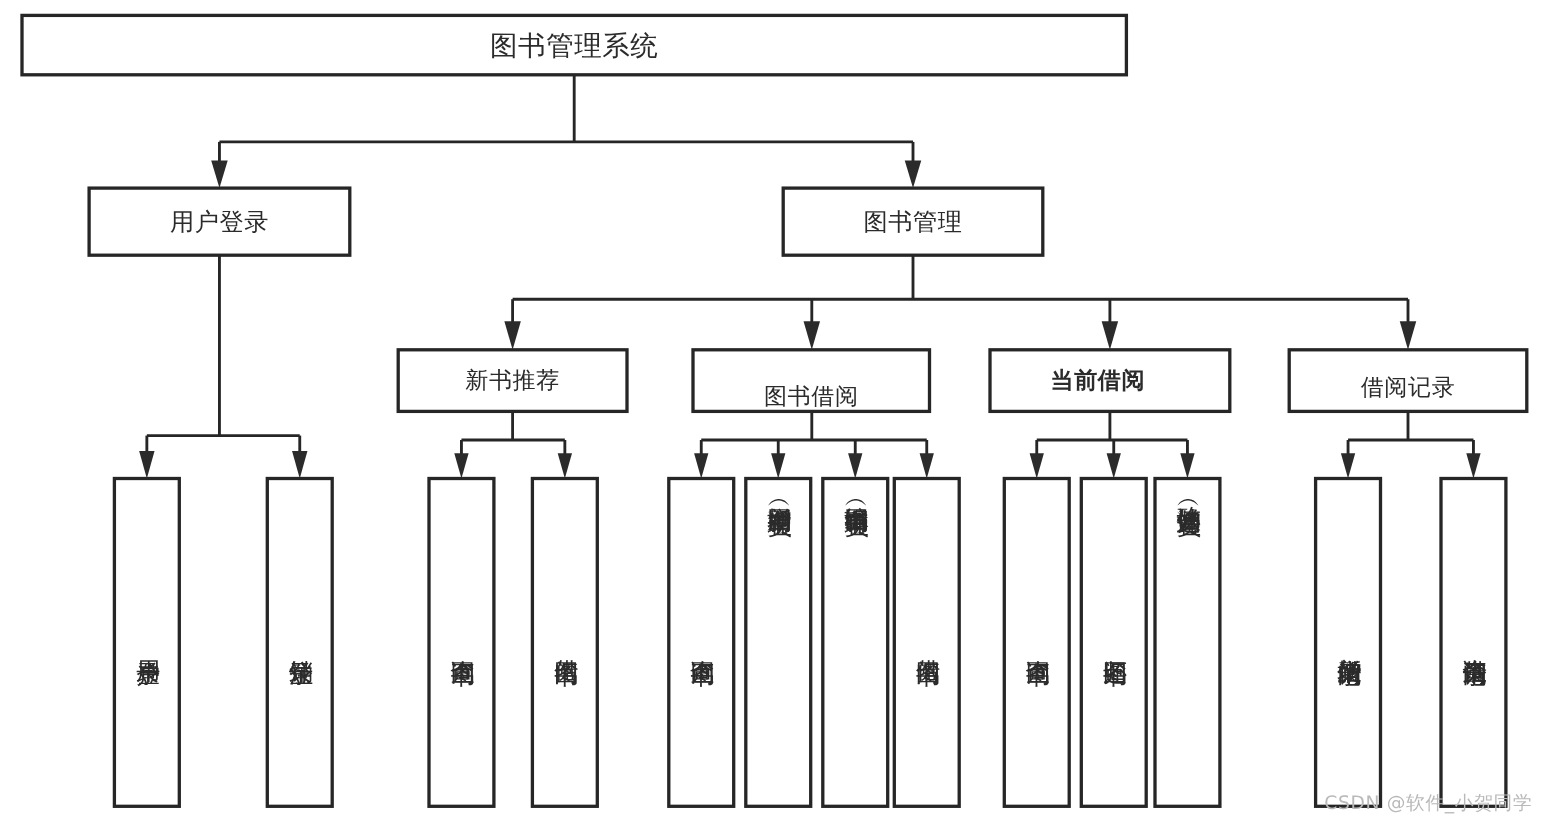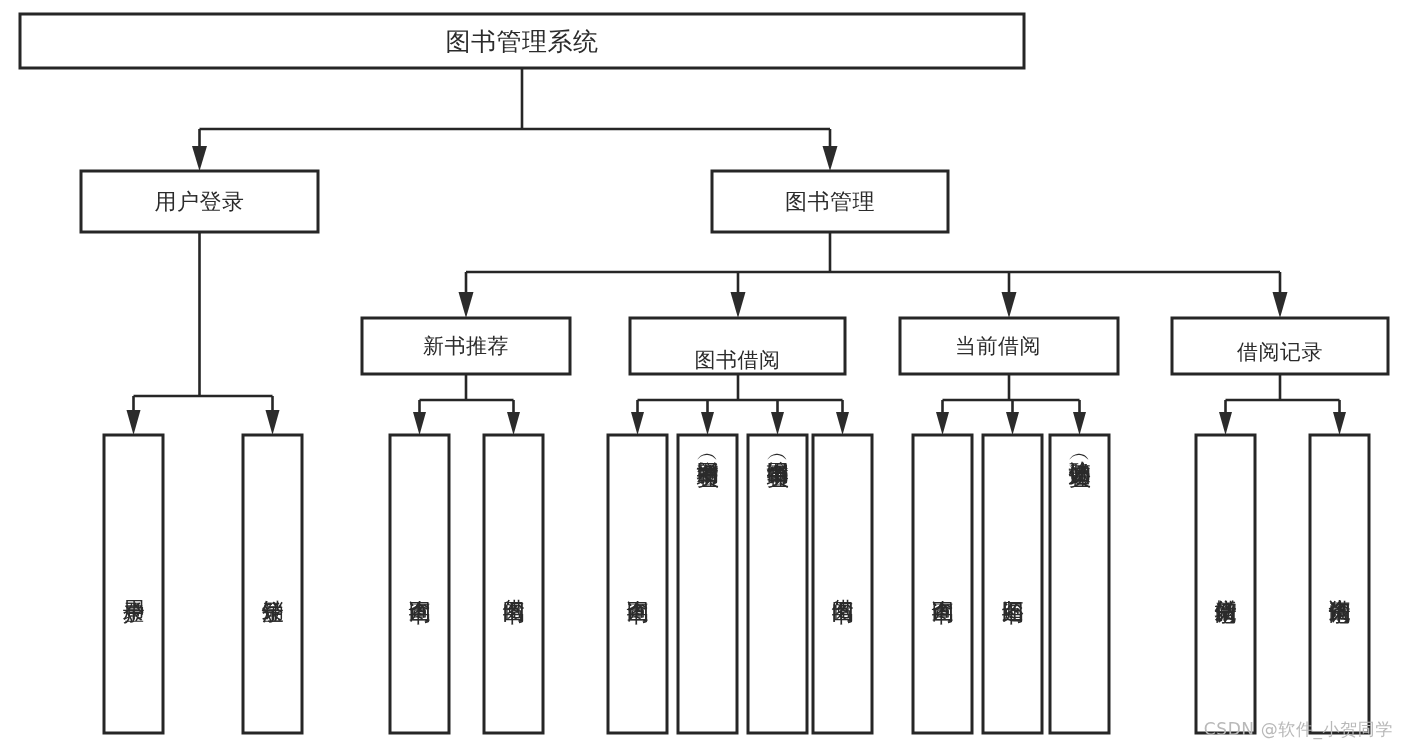--- a/index.html
+++ b/index.html
@@ -189,21 +189,21 @@
     <rect class="node-box" x="1310" y="435" width="59" height="298"></rect>
   </svg>
 
   <div class="node-label-h lvl0-label" style="left:20px; top:14px; width:1004px; height:54px;">图书管理系统</div>
 
   <div class="node-label-h lvl1-label" style="left:81px; top:171px; width:237px; height:61px;">用户登录</div>
   <div class="node-label-h lvl1-label" style="left:712px; top:171px; width:236px; height:61px;">图书管理</div>
 
   <div class="node-label-h lvl2-label" style="left:362px; top:318px; width:208px; height:56px;">新书推荐</div>
   <div class="node-label-h lvl2-label" style="left:630px; top:332px; width:215px; height:56px;">图书借阅</div>
-  <div class="node-label-h lvl2-label" style="left:900px; top:318px; width:196px; height:56px;">当前借阅</div>
+  <div class="node-label-h lvl2-label" style="left:900px; top:318px; width:196px; height:56px;font-weight:bold;">当前借阅</div>
   <div class="node-label-h lvl2-label" style="left:1172px; top:318px; width:216px; height:68px;">借阅记录</div>
 
   <div class="node-label-v leaf-label" style="left:104px; top:435px; width:59px; height:298px;">用户登录</div>
   <div class="node-label-v leaf-label" style="left:243px; top:435px; width:59px; height:298px;">注销登录</div>
   <div class="node-label-v leaf-label" style="left:390px; top:435px; width:59px; height:298px;">查询图书</div>
   <div class="node-label-v leaf-label" style="left:484px; top:435px; width:59px; height:298px;">借阅图书</div>
   <div class="node-label-v leaf-label" style="left:608px; top:435px; width:59px; height:298px;">查询图书</div>
   <div class="node-label-v leaf-label" style="left:678px; top:435px; width:59px; height:298px; justify-content:flex-start; padding-top:8px; box-sizing:border-box;">新增图书（管理员）</div>
   <div class="node-label-v leaf-label" style="left:748px; top:435px; width:59px; height:298px; justify-content:flex-start; padding-top:8px; box-sizing:border-box;">编辑图书（管理员）</div>
   <div class="node-label-v leaf-label" style="left:813px; top:435px; width:59px; height:298px;">借阅图书</div>

